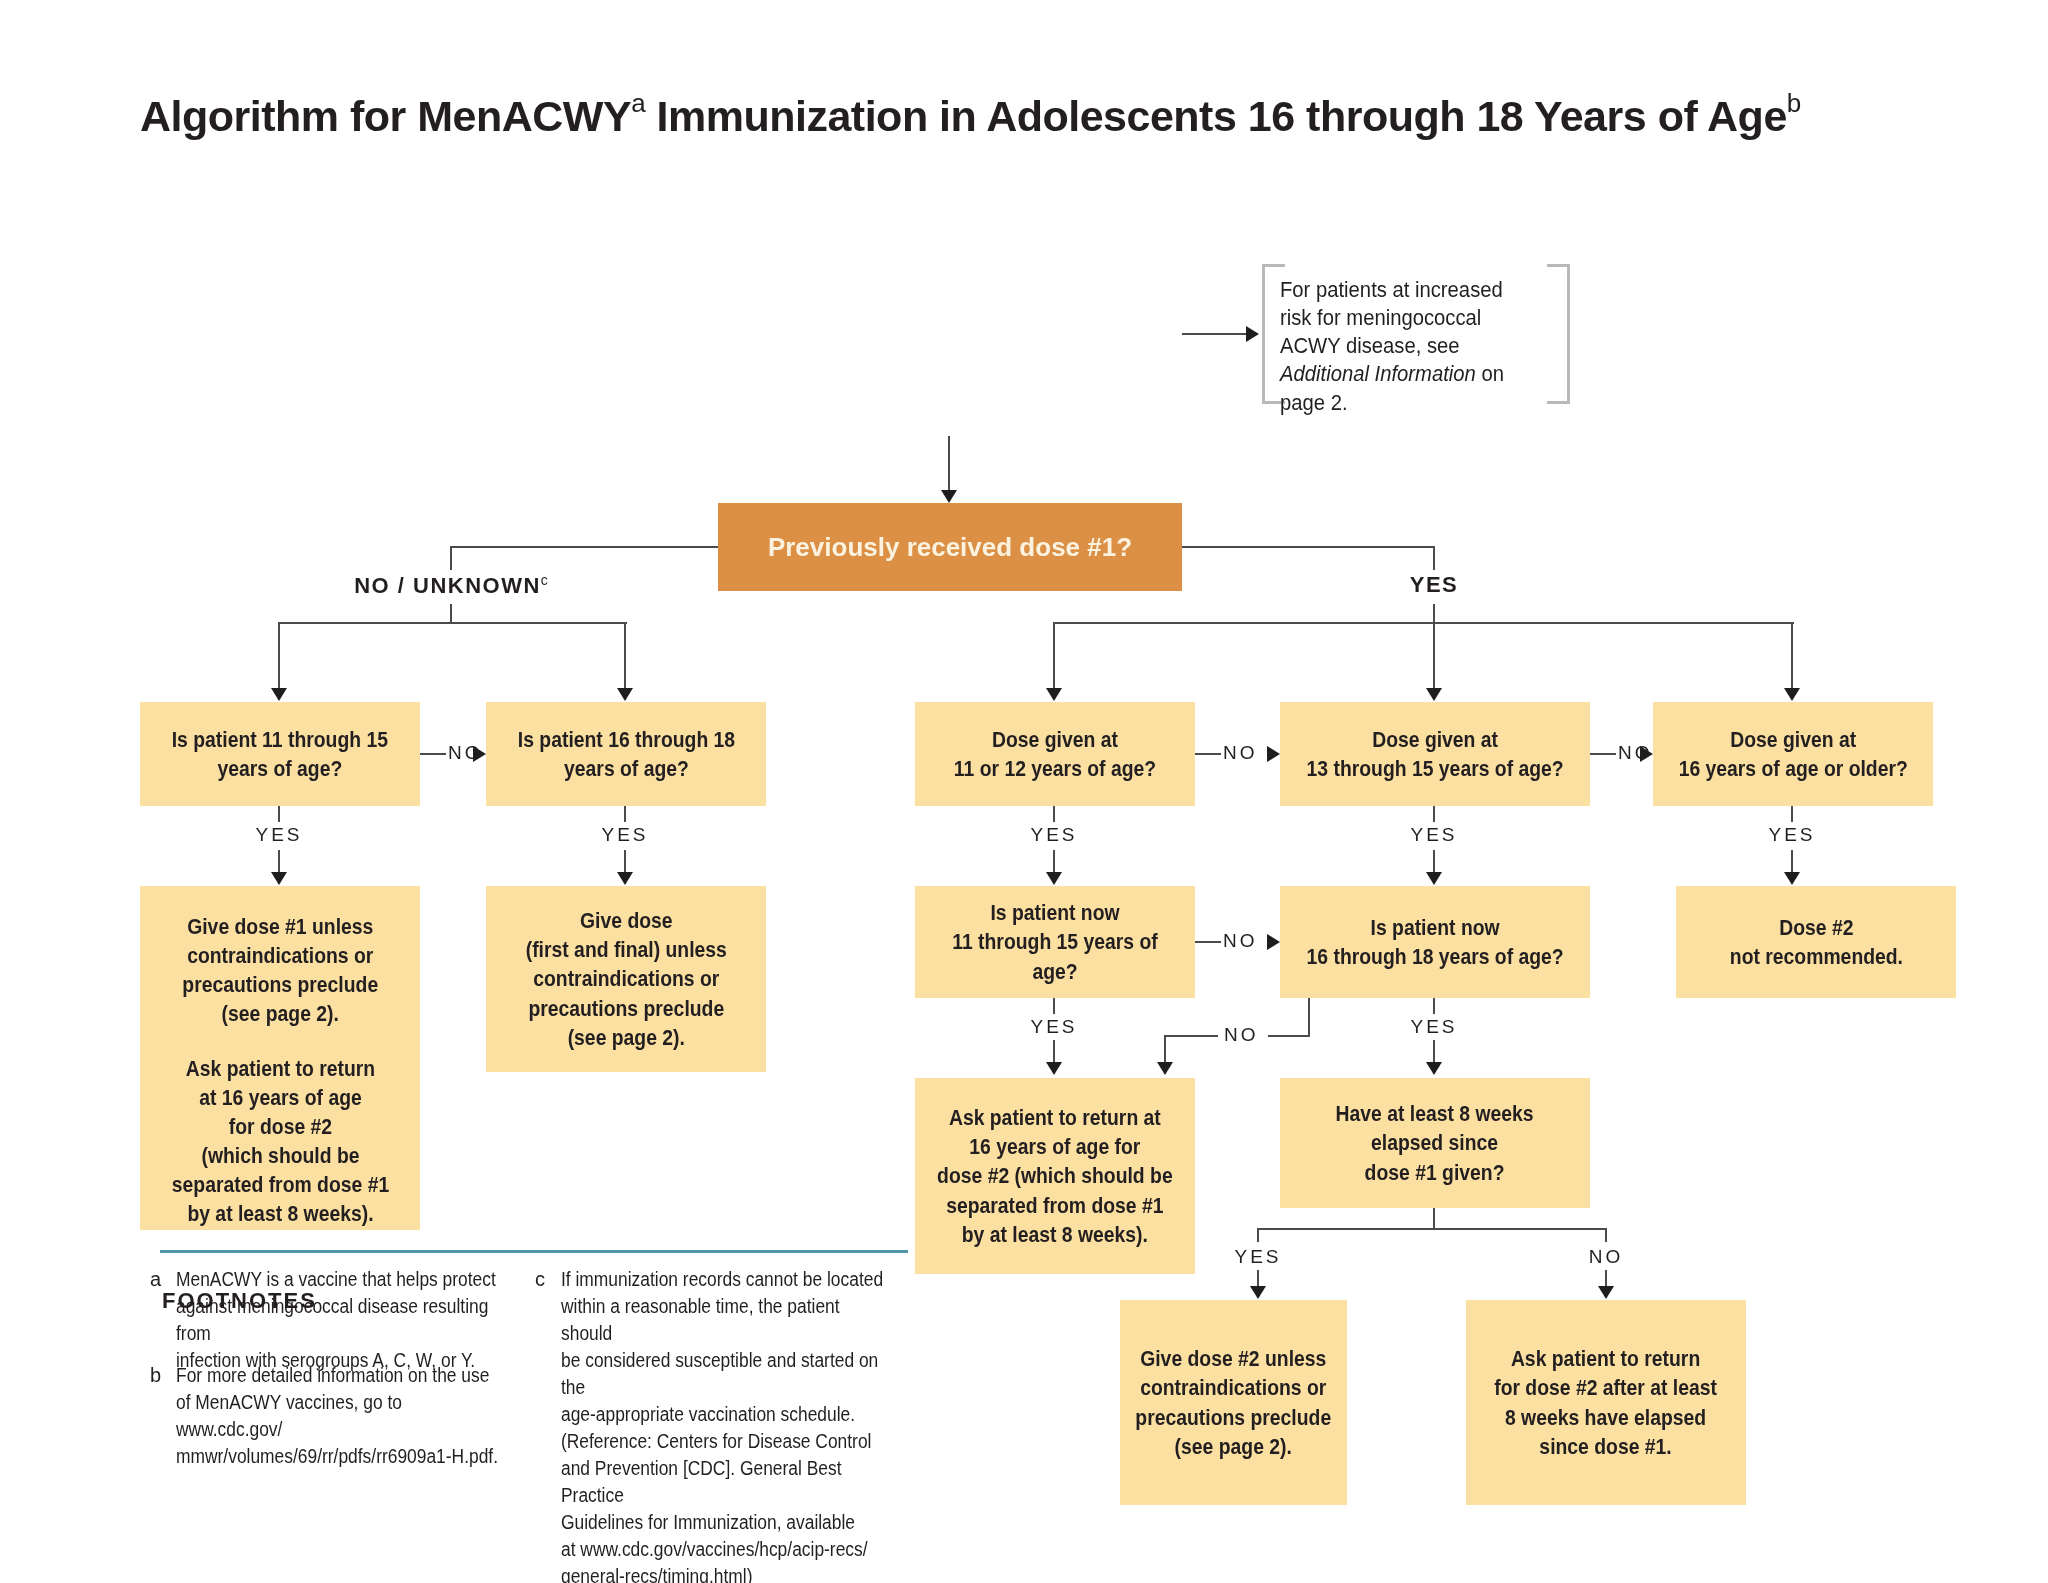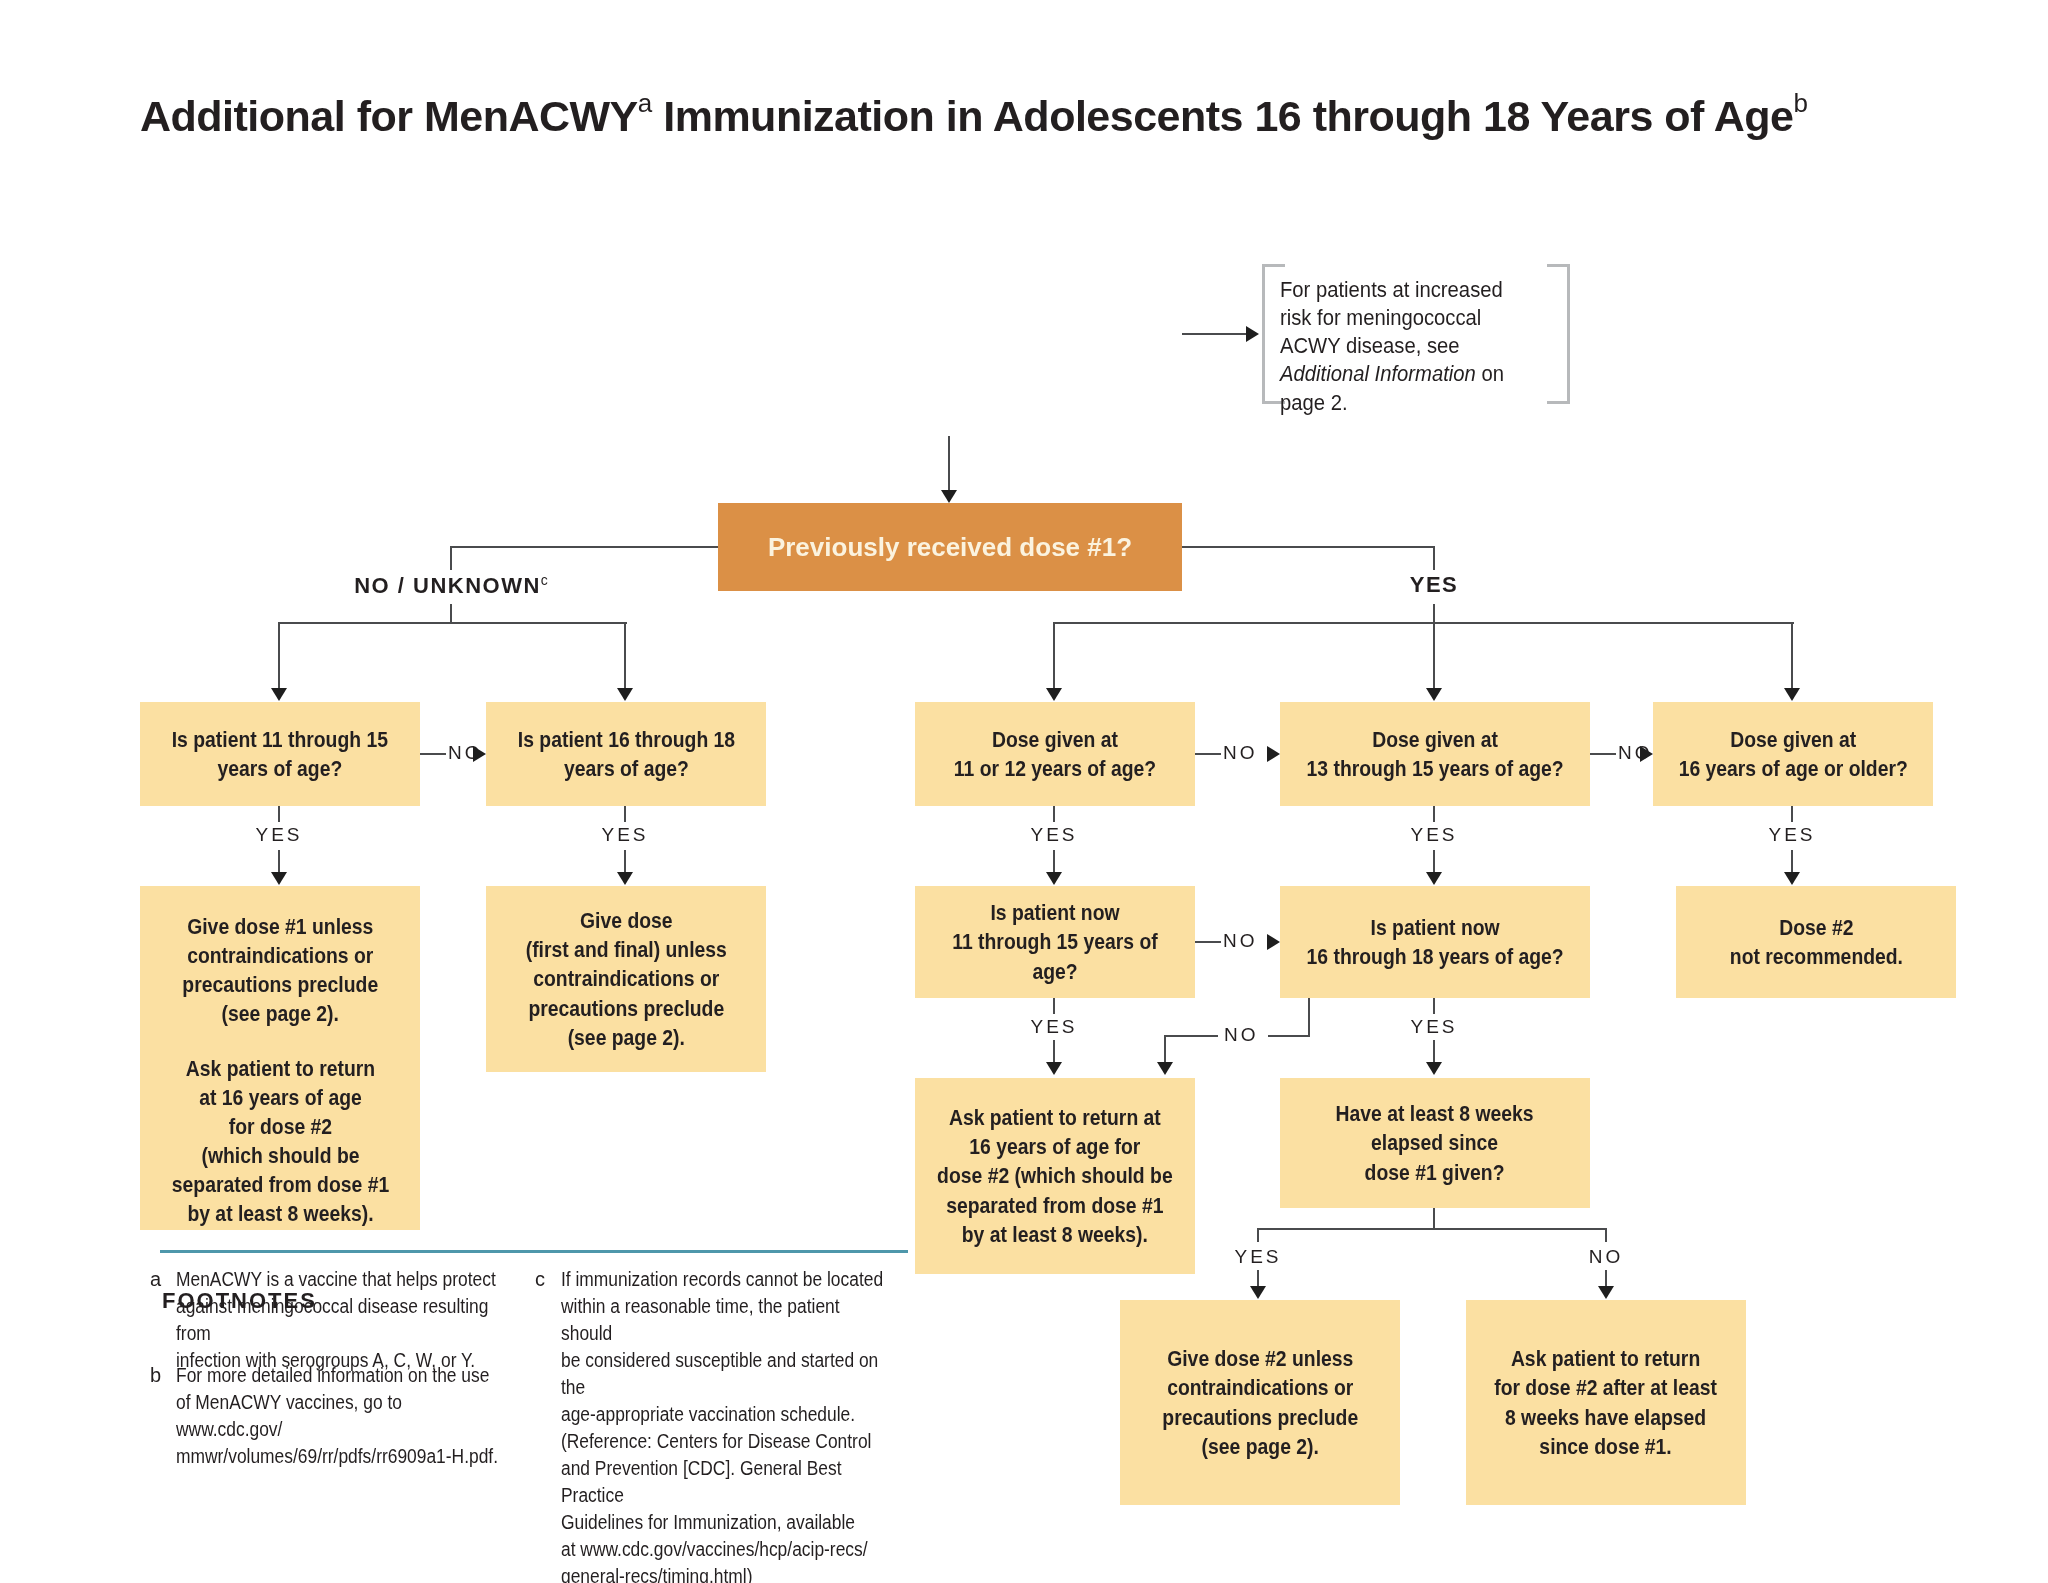--- a/index.html
+++ b/index.html
@@ -42,21 +42,21 @@
   .fn-rule{position:absolute;left:160px;top:1250px;width:748px;height:3px;background:#4E97AB;}
   .footnote{position:absolute;display:flex;}
   .fn-marker{width:26px;font-size:20px;line-height:1.35;flex:none;}
   .fn-text{font-size:20px;line-height:1.35;transform:scaleX(0.87);transform-origin:left top;white-space:pre-line;width:430px;}
 </style>
 </head>
 <body>
 
 <div class="stage">
 
-  <div class="title"><span>Additional for MenACWY</span><sup>a</sup><span> Immunization in Adolescents 16 through 18 Years of Age</span><sup>b</sup></div>
+  <div class="title"><span>Algorithm for MenACWY</span><sup>a</sup><span> Immunization in Adolescents 16 through 18 Years of Age</span><sup>b</sup></div>
 
 
   <div class="hline" style="left:1182px;top:333px;width:64px;"></div>
   <div class="ah-right" style="left:1246px;top:326px;"></div>
 
   <div class="note">
     <div class="bl"></div>
     <div class="br"></div>
     <div class="txt"><span>For patients at increased risk for meningococcal ACWY disease, see </span><i>Additional Information</i><span> on page 2.</span></div>
   </div>
@@ -216,21 +216,21 @@
   <div class="hline" style="left:1257px;top:1228px;width:350px;"></div>
   <div class="vline" style="left:1257px;top:1228px;height:14px;"></div>
   <div class="vline" style="left:1605px;top:1228px;height:14px;"></div>
   <div class="lbl" style="left:1223px;top:1246px;width:70px;">YES</div>
   <div class="lbl" style="left:1578px;top:1246px;width:56px;">NO</div>
   <div class="vline" style="left:1257px;top:1270px;height:16px;"></div>
   <div class="ah-down" style="left:1250px;top:1286px;"></div>
   <div class="vline" style="left:1605px;top:1270px;height:16px;"></div>
   <div class="ah-down" style="left:1598px;top:1286px;"></div>
 
-  <div class="ybox" style="left:1120px;top:1300px;width:280px;height:205px;">
+  <div class="ybox" style="left:1120px;top:1300px;width:227px;height:205px;">
       <div class="box-text pre">Give dose #2 unless
 contraindications or
 precautions preclude
 (see page 2).</div>
     </div>
   <div class="ybox" style="left:1466px;top:1300px;width:280px;height:205px;">
       <div class="box-text pre">Ask patient to return
 for dose #2 after at least
 8 weeks have elapsed
 since dose #1.</div>

